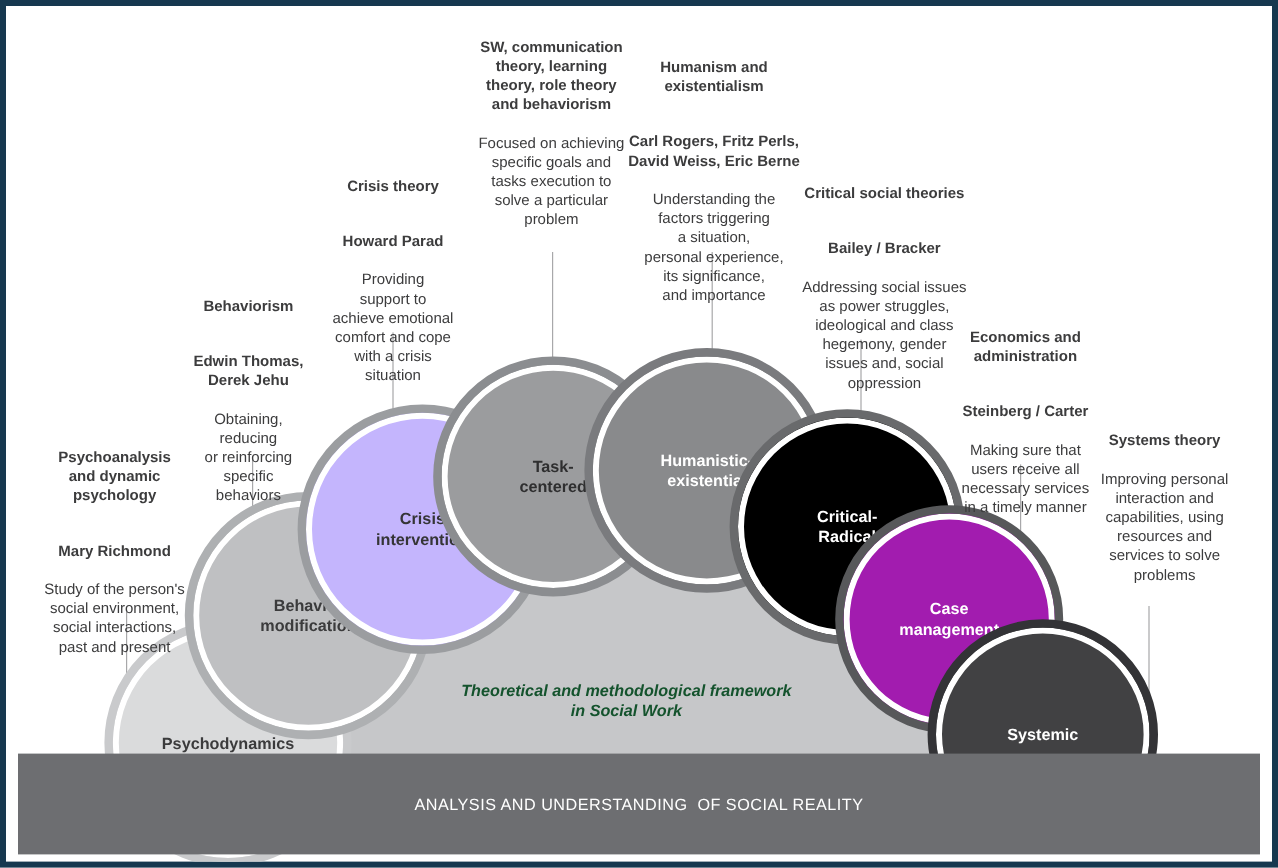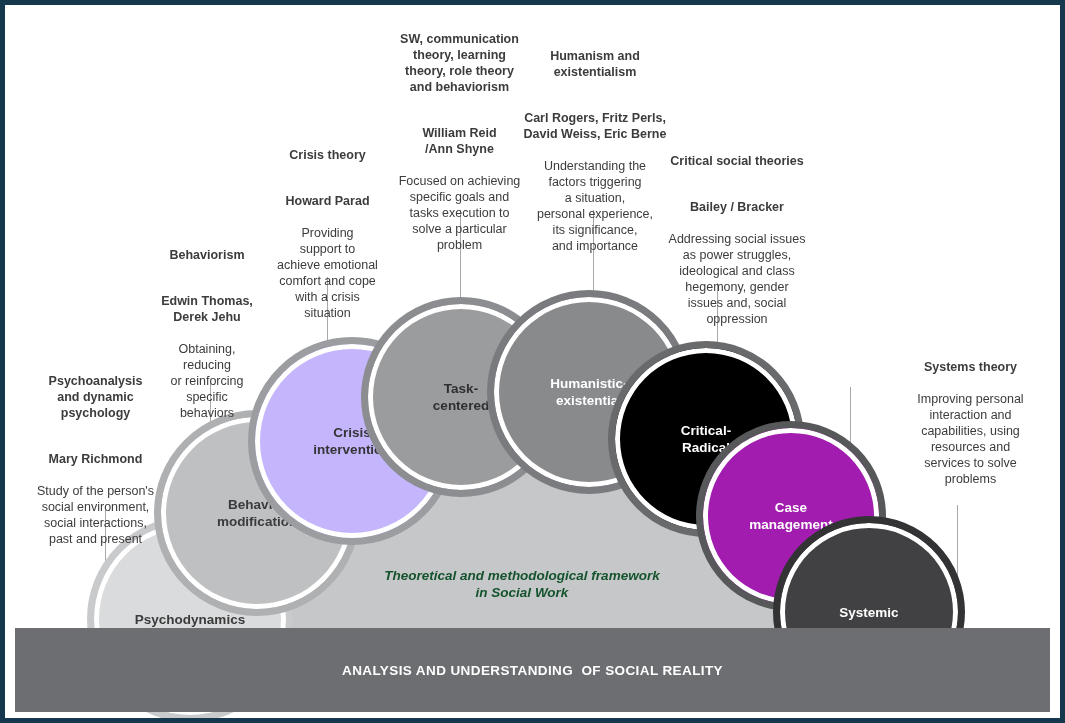--- a/index.html
+++ b/index.html
@@ -75,21 +75,21 @@
   .bottom-bar {
     position: absolute;
     left: 10px; top: 623px;
     width: 1035px; height: 84px;
     display: flex;
     align-items: center;
     justify-content: center;
     z-index: 20;
   }
   .bottom-bar span {
-    font-weight: bold;
+    font-weight: normal;
     font-size: 13.5px;
     letter-spacing: 0.4px;
     white-space: pre-wrap;
   }
 </style>
 </head>
 <body>
 
 <div class="canvas">
 
@@ -166,22 +166,20 @@
 achieve emotional
 comfort and cope
 with a crisis
 situation</div>
   </div>
   <div class="annotation" style="left:372px; top:10px;  width:165px;">
     <div class="title">SW, communication
 theory, learning
 theory, role theory
 and behaviorism</div>
-    <div class="authors">William Reid
-/Ann Shyne</div>
     <div class="desc">Focused on achieving
 specific goals and
 tasks execution to
 solve a particular
 problem</div>
   </div>
   <div class="annotation" style="left:500px; top:27px;  width:180px;">
     <div class="title">Humanism and
 existentialism</div>
     <div class="authors">Carl Rogers, Fritz Perls,
@@ -196,20 +194,29 @@
   <div class="annotation" style="left:642px; top:132px; width:180px;">
     <div class="title">Critical social theories</div>
     <div class="authors">Bailey / Bracker</div>
     <div class="desc">Addressing social issues
 as power struggles,
 ideological and class
 hegemony, gender
 issues and, social
 oppression</div>
   </div>
+  <div class="annotation" style="left:772px; top:252px; width:155px;">
+    <div class="title">Economics and
+administration</div>
+    <div class="authors">Steinberg / Carter</div>
+    <div class="desc">Making sure that
+users receive all
+necessary services
+in a timely manner</div>
+  </div>
   <div class="annotation" style="left:883px; top:338px; width:165px;">
     <div class="title">Systems theory</div>
     <div class="desc">Improving personal
 interaction and
 capabilities, using
 resources and
 services to solve
 problems</div>
   </div>
 

